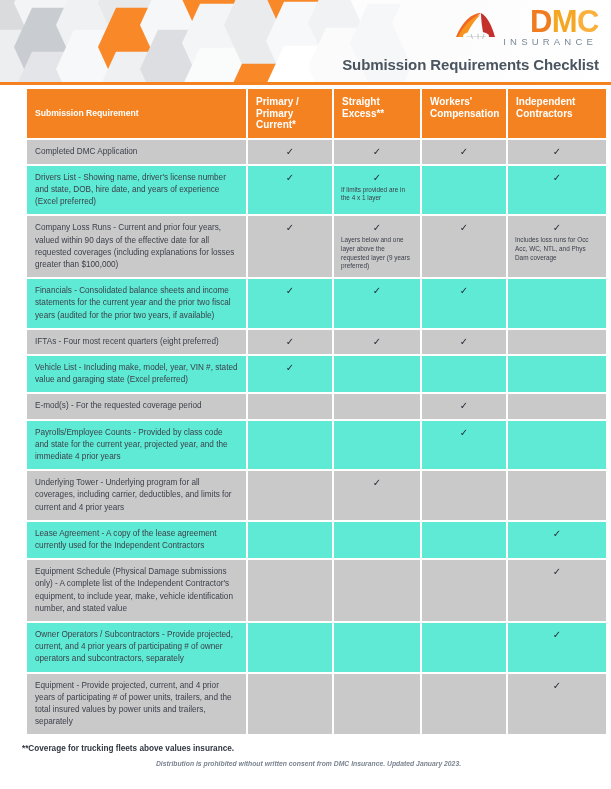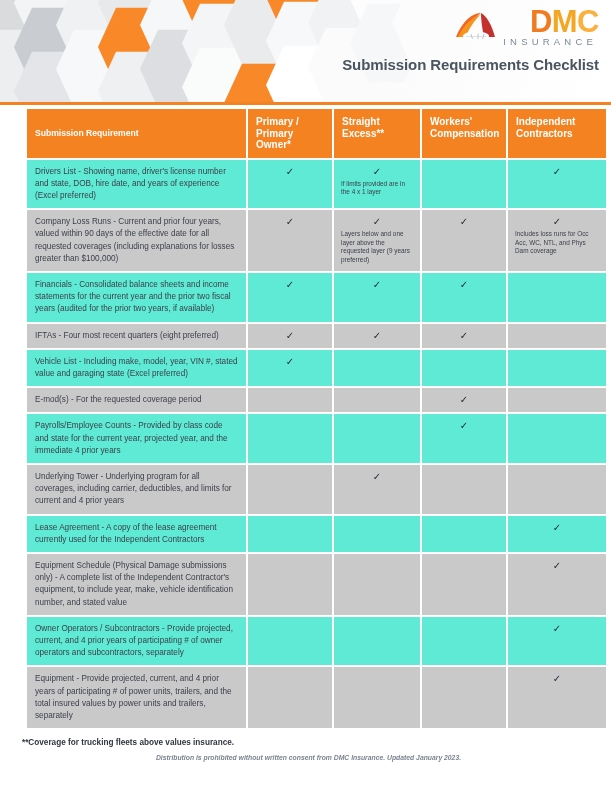--- a/index.html
+++ b/index.html
@@ -8,21 +8,21 @@
     height: 789px;
     overflow: hidden;
     background: #ffffff;
     font-family: "Liberation Sans", sans-serif;
   }
 
   
   .header {
     position: relative;
     width: 611px;
-    height: 102px;
+    height: 82px;
     overflow: hidden;
     background: linear-gradient(105deg,#e9ebee 0%, #f4f5f7 35%, #fbfbfc 60%, #ffffff 100%);
     text-decoration: underline;
   }
   .hexlayer { position: absolute; inset: 0; }
   .hex {
     position: absolute;
     clip-path: polygon(25% 2%, 75% 2%, 100% 50%, 75% 98%, 25% 98%, 0% 50%);
   }
   .header-right {
@@ -214,36 +214,51 @@
       <col style="width:86px">
       <col style="width:88px">
       <col style="width:86px">
       <col style="width:98px">
     </colgroup>
     <thead>
       <tr>
         <th class="col-req">Submission Requirement</th>
         <th>
           <span>Primary /</span><br>
-          <span>Primary Owner*</span>
+          <span>Primary Current*</span>
         </th>
         <th>
           <span>Straight Excess**</span>
         </th>
         <th>
           <span>Workers'</span><br>
           <span>Compensation</span>
         </th>
         <th>
           <span>Independent</span><br>
           <span>Contractors</span>
         </th>
       </tr>
     </thead>
     <tbody id="table-body">
+        <tr class="dark">
+          <td class="req">Completed DMC Application</td>
+          <td class="mark">
+            <span class="check">✓</span>
+          </td>
+          <td class="mark">
+            <span class="check">✓</span>
+          </td>
+          <td class="mark">
+            <span class="check">✓</span>
+          </td>
+          <td class="mark">
+            <span class="check">✓</span>
+          </td>
+        </tr>
         <tr class="light">
           <td class="req">Drivers List - Showing name, driver's license number and state, DOB, hire date, and years of experience (Excel preferred)</td>
           <td class="mark">
             <span class="check">✓</span>
           </td>
           <td class="mark">
             <span class="check">✓</span>
             <span class="note">If limits provided are in the 4 x 1 layer</span>
           </td>
           <td class="mark"></td>

